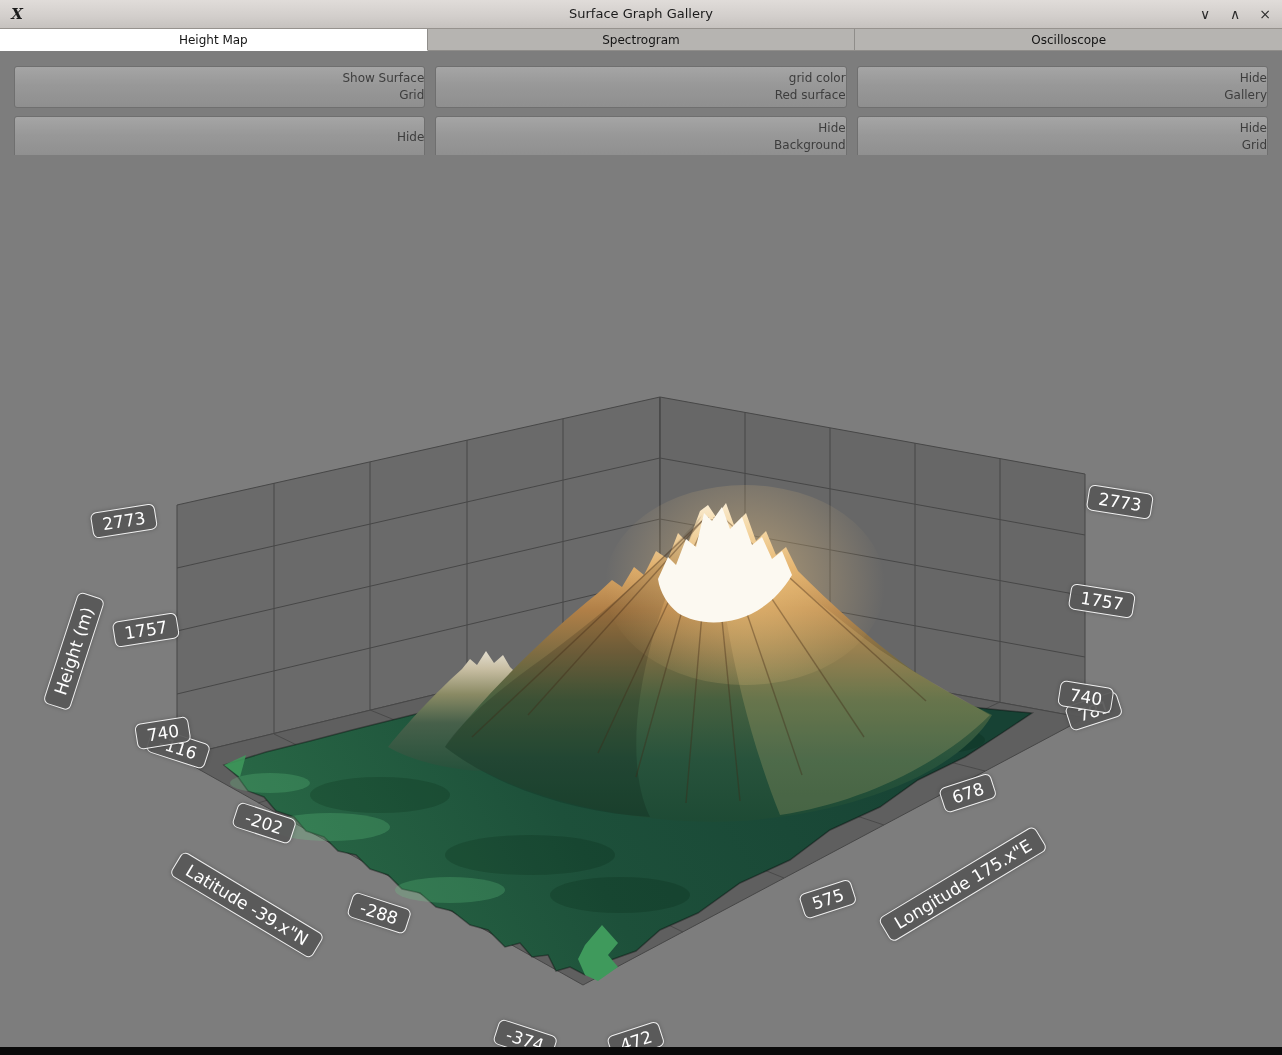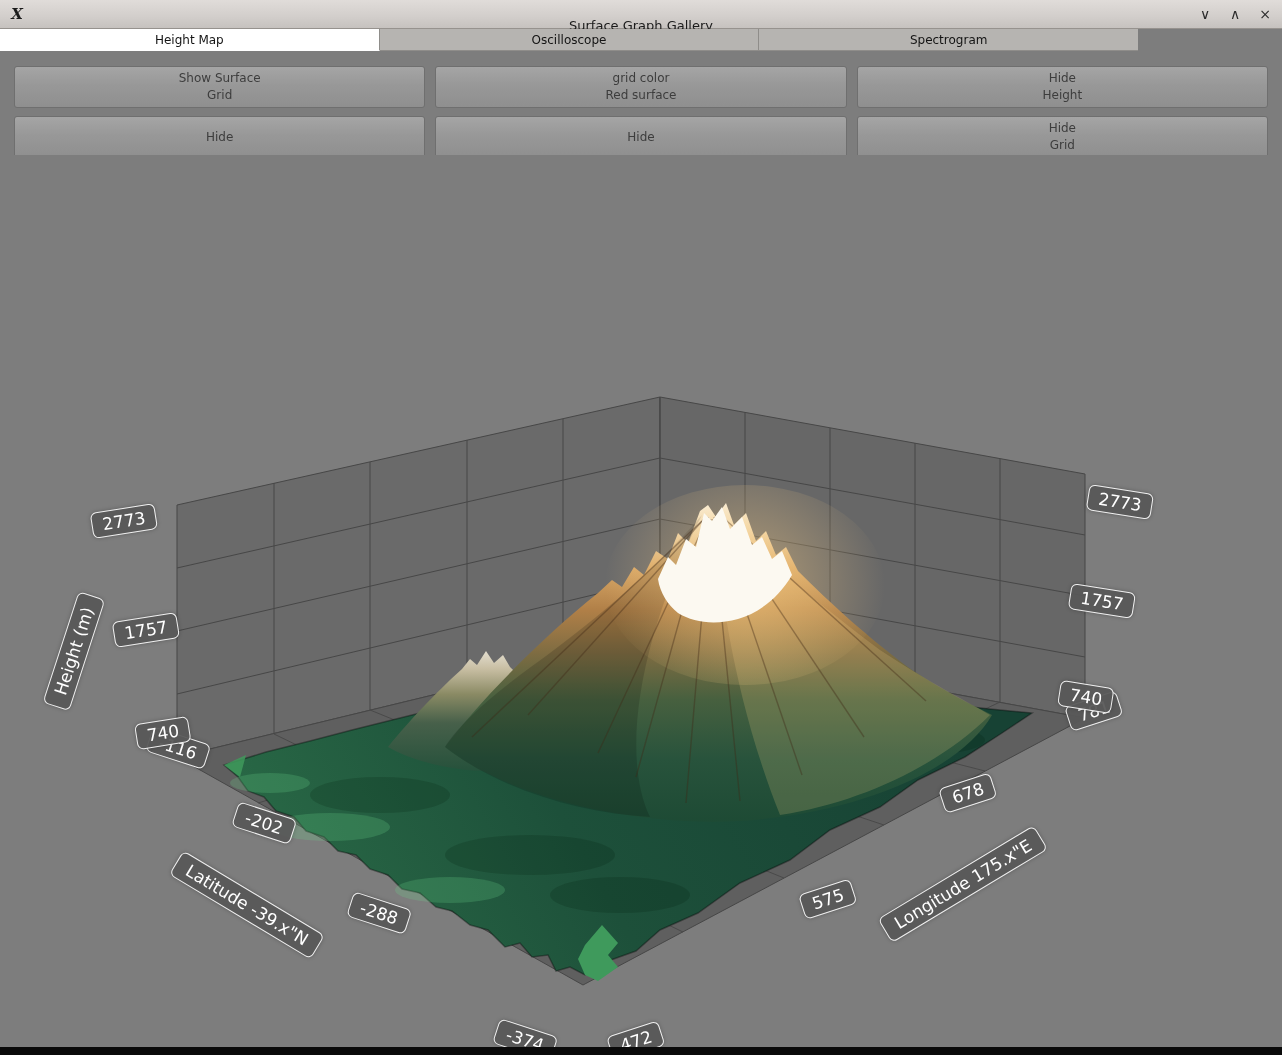--- a/index.html
+++ b/index.html
@@ -15,54 +15,54 @@
     background:linear-gradient(180deg,#e0dcd9 0%,#d2cecb 60%,#c6c2bf 100%);
     border-bottom:1px solid #96928e;box-sizing:border-box;
   }
   .app-icon{
     position:absolute;left:8px;top:5px;width:18px;height:18px;
     font-family:"DejaVu Serif","Liberation Serif",serif;
     font-weight:bold;font-style:italic;font-size:15px;color:#1a1a1a;
     text-align:center;line-height:18px;
   }
   .win-title{
-    position:absolute;left:0;right:0;top:12px;height:28px;line-height:28px;
+    position:absolute;left:0;right:0;top:0;height:28px;line-height:28px;
     text-align:center;font-size:13px;color:#1b1b1b;
   }
   .win-controls{
     position:absolute;right:6px;top:0;height:28px;display:flex;align-items:center;gap:8px;
   }
   .win-btn{
     width:22px;height:22px;text-align:center;line-height:22px;
     font-size:14px;color:#2b2b2b;cursor:default;
   }
   
   .tabbar{
-    position:absolute;top:29px;left:0;width:1138px;height:22px;display:flex;
+    position:absolute;top:29px;left:0;width:1282px;height:22px;display:flex;
     background:#b3b1ae;
     border-radius:8px;
   }
   .tab{
     flex:1;display:flex;align-items:center;justify-content:center;
     font-size:12px;color:#141414;background:#b6b4b1;
     border-right:1px solid #8f8d8a;border-bottom:1px solid #8f8d8a;
     box-sizing:border-box;
   }
   .tab:last-child{border-right:none;}
   .tab.selected{background:#ffffff;border-bottom:1px solid #ffffff;}
   
   .button-panel{
     position:absolute;top:51px;left:0;width:1282px;height:104px;
     box-sizing:border-box;padding:15px 14px 0 14px;
     display:grid;grid-template-columns:1fr 1fr 1fr;gap:8px 10px;
   }
   .btn{
     height:40px;border:1px solid #6f6f6f;border-radius:3px;
     background:linear-gradient(180deg,#a5a5a5 0%,#989898 45%,#8f8f8f 100%);
-    color:#3d3d3d;font-size:12px;line-height:17px;text-align:center;
+    color:#3d3d3d;font-size:12px;line-height:17px;text-align:right;
     display:flex;flex-direction:column;justify-content:center;cursor:default;
   }
   
   .plot-area{
     position:absolute;top:155px;left:0;width:1282px;height:892px;
     background:#7d7d7d;overflow:hidden;
   }
   .plot-area svg{position:absolute;top:0;left:0;}
   .axlbl{
     position:absolute;z-index:3;
@@ -87,42 +87,43 @@
   <div class="win-title">Surface Graph Gallery</div>
   <div class="win-controls">
     <span class="win-btn">∨</span>
     <span class="win-btn">∧</span>
     <span class="win-btn">×</span>
   </div>
 </div>
 
 <div class="tabbar">
   <div class="tab selected">Height Map</div>
+  <div class="tab">Spectrogram</div>
   <div class="tab">Oscilloscope</div>
-  <div class="tab">Spectrogram</div>
 </div>
 
 <div class="button-panel">
   <div class="btn">
     <span>Show Surface</span>
     <span>Grid</span>
   </div>
   <div class="btn">
     <span>grid color</span>
     <span>Red surface</span>
   </div>
   <div class="btn">
     <span>Hide</span>
-    <span>Height</span>
-  </div>
-  <div class="btn">
-    <span>Hide</span>
-  </div>
-  <div class="btn">
-    <span>Hide</span>
+    <span>Gallery</span>
+  </div>
+  <div class="btn">
+    <span>Hide</span>
+  </div>
+  <div class="btn">
+    <span>Hide</span>
+    <span>Background</span>
   </div>
   <div class="btn">
     <span>Hide</span>
     <span>Grid</span>
   </div>
 </div>
 
 <div class="plot-area">
   <svg width="1282" height="892" viewBox="0 0 1282 892">
     <defs>

